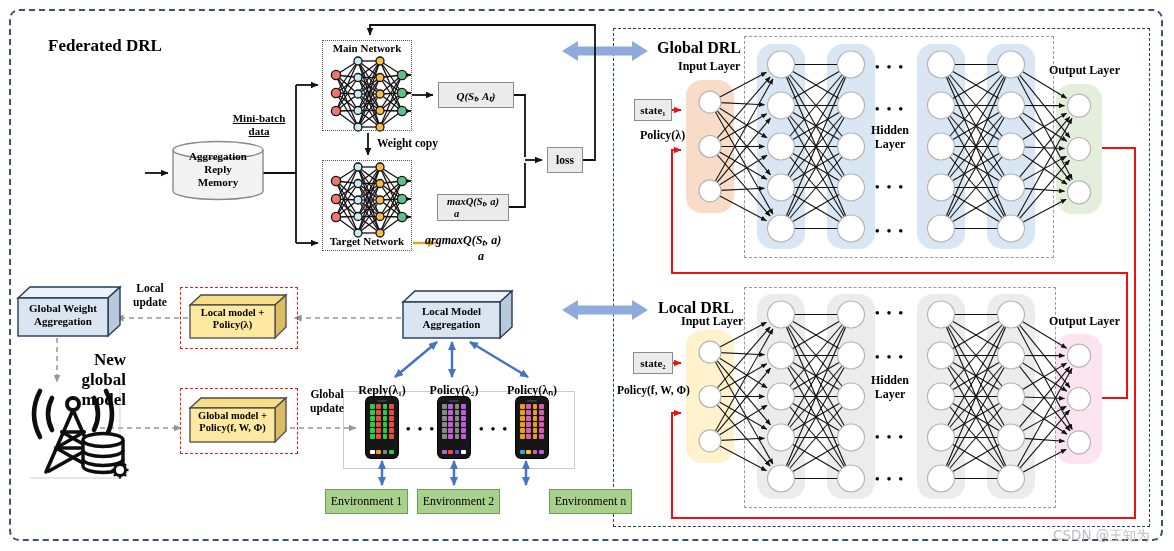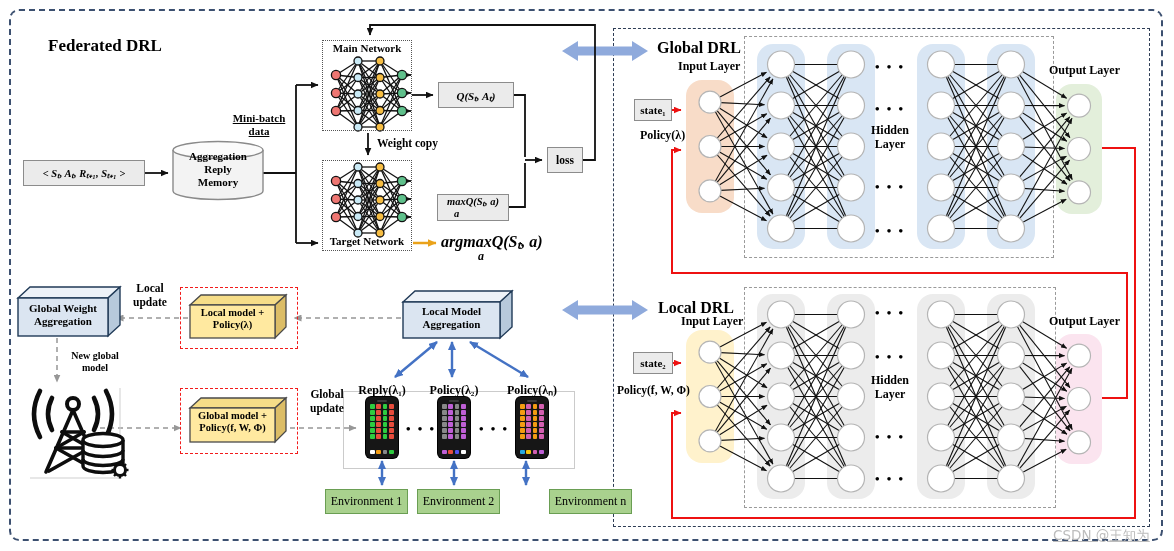--- a/index.html
+++ b/index.html
@@ -24,21 +24,21 @@
   .phone .notch{position:absolute;top:2.5px;left:50%;margin-left:-5px;width:10px;height:2px;background:#3a3a3a;border-radius:1px;}
   .phone .screen{position:absolute;left:4px;top:7px;width:24px;display:grid;
                  grid-template-columns:repeat(4,1fr);gap:1.5px;}
   .phone .screen i{display:block;width:4.5px;height:4.5px;border-radius:1px;}
   .phone .dock{position:absolute;left:4px;bottom:4px;width:24px;display:grid;
                grid-template-columns:repeat(4,1fr);gap:1.5px;}
   .phone .dock i{display:block;width:4.5px;height:4.5px;border-radius:1px;}
   .backdrop{position:absolute;background:#fff;border:1px solid #cbcbcb;box-sizing:border-box;}
   .maxq{flex-direction:column;line-height:1.05;}
   .maxq .sub{align-self:flex-start;padding-left:16px;}
-  .watermark{position:absolute;font-family:"DejaVu Sans",sans-serif;color:#bdbdbd;font-size:13.5px;text-decoration:underline;}
+  .watermark{position:absolute;font-family:"DejaVu Sans",sans-serif;color:#bdbdbd;font-size:13.5px;}
 </style>
 </head>
 <body>
 
 <div class="stage">
 
   <div class="abs outer-border"></div>
   <div class="abs right-panel"></div>
 
   <div class="layer" style="left:686px;top:80px;width:48px;height:133px;background:#f8dcc8;"></div>
@@ -553,50 +553,49 @@
         <circle cx="1011" cy="396.5" r="13.5" fill="#fff" stroke="#b5b5b5" stroke-width="1.2"></circle>
         <circle cx="1011" cy="437.5" r="13.5" fill="#fff" stroke="#b5b5b5" stroke-width="1.2"></circle>
         <circle cx="1011" cy="478.5" r="13.5" fill="#fff" stroke="#b5b5b5" stroke-width="1.2"></circle>
         <circle cx="1079" cy="355.6666666666667" r="11.5" fill="#fff" stroke="#b5b5b5" stroke-width="1.2"></circle>
         <circle cx="1079" cy="399" r="11.5" fill="#fff" stroke="#b5b5b5" stroke-width="1.2"></circle>
         <circle cx="1079" cy="442.33333333333337" r="11.5" fill="#fff" stroke="#b5b5b5" stroke-width="1.2"></circle>
       </g>
   </svg>
 
   <div class="lb" style="left:48px;top:36px;font-size:17px;">Federated DRL</div>
-  <div class="gbox i" style="left:23px;top:160px;width:122px;height:26px;font-size:10.5px;">&lt; Sₜ, Aₜ, Rₜ₊₁, Sₜ₊₁ &gt;</div>
   <div class="lb c pre" style="left:173px;top:150px;width:90px;font-size:11px;">Aggregation
 Reply
 Memory</div>
   <div class="lb c pre" style="left:226px;top:112px;width:66px;font-size:11px;text-decoration:underline;">Mini-batch
 data</div>
 
   <div class="abs" style="left:322px;top:40px;width:90px;height:91px;border:1.5px dotted #555;box-sizing:border-box;"></div>
   <div class="lb c" style="left:322px;top:42px;width:90px;font-size:11px;">Main Network</div>
   <div class="abs" style="left:322px;top:160px;width:90px;height:91px;border:1.5px dotted #555;box-sizing:border-box;"></div>
   <div class="lb c" style="left:322px;top:235px;width:90px;font-size:11px;">Target Network</div>
   <div class="lb" style="left:377px;top:137px;font-size:11.5px;">Weight copy</div>
 
   <div class="gbox i" style="left:438px;top:82px;width:76px;height:26px;font-size:11px;">Q(Sₜ, Aₜ)</div>
   <div class="gbox i maxq" style="left:437px;top:194px;width:72px;height:27px;font-size:10.5px;">
     <span>maxQ(Sₜ, a)</span>
     <span class="sub">a</span>
   </div>
   <div class="gbox" style="left:547px;top:147px;width:36px;height:26px;font-size:11.5px;">loss</div>
-  <div class="lb i" style="left:441px;top:233px;font-size:16px;">argmaxQ(Sₜ, a)</div>
+  <div class="lb i" style="left:425px;top:233px;font-size:12px;">argmaxQ(Sₜ, a)</div>
   <div class="lb i" style="left:478px;top:249px;font-size:12px;">a</div>
 
   <div class="lb c pre" style="left:18px;top:302px;width:90px;font-size:11px;">Global Weight
 Aggregation</div>
   <div class="lb c pre" style="left:124px;top:282px;width:52px;font-size:11.5px;text-align:center;">Local
 update</div>
   <div class="reddash" style="left:180px;top:287px;width:118px;height:62px;"></div>
   <div class="lb c pre" style="left:190px;top:307px;width:85px;font-size:10.5px;">Local model +
 Policy(λ)</div>
-  <div class="lb c pre" style="left:64px;top:350px;width:62px;font-size:10px;">New global
+  <div class="lb c pre" style="left:64px;top:350px;width:62px;font-size:17px;text-align:right;">New global
 model</div>
   <div class="reddash" style="left:180px;top:388px;width:118px;height:66px;"></div>
   <div class="lb c pre" style="left:190px;top:410px;width:85px;font-size:10.5px;">Global model +
 Policy(f, W, Φ)</div>
   <div class="lb c pre" style="left:302px;top:388px;width:50px;font-size:11.5px;">Global
 update</div>
   <div class="lb c pre" style="left:403px;top:305px;width:97px;font-size:11px;">Local Model
 Aggregation</div>
 
   <div class="lb c" style="left:352px;top:383px;width:60px;font-size:12px;">Reply(λ₁)</div>

